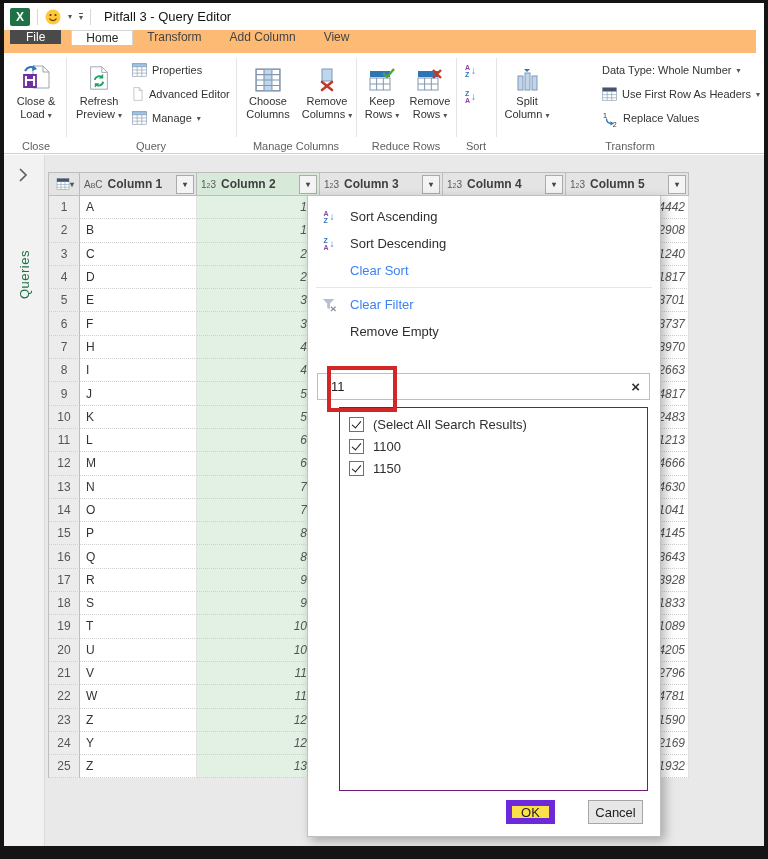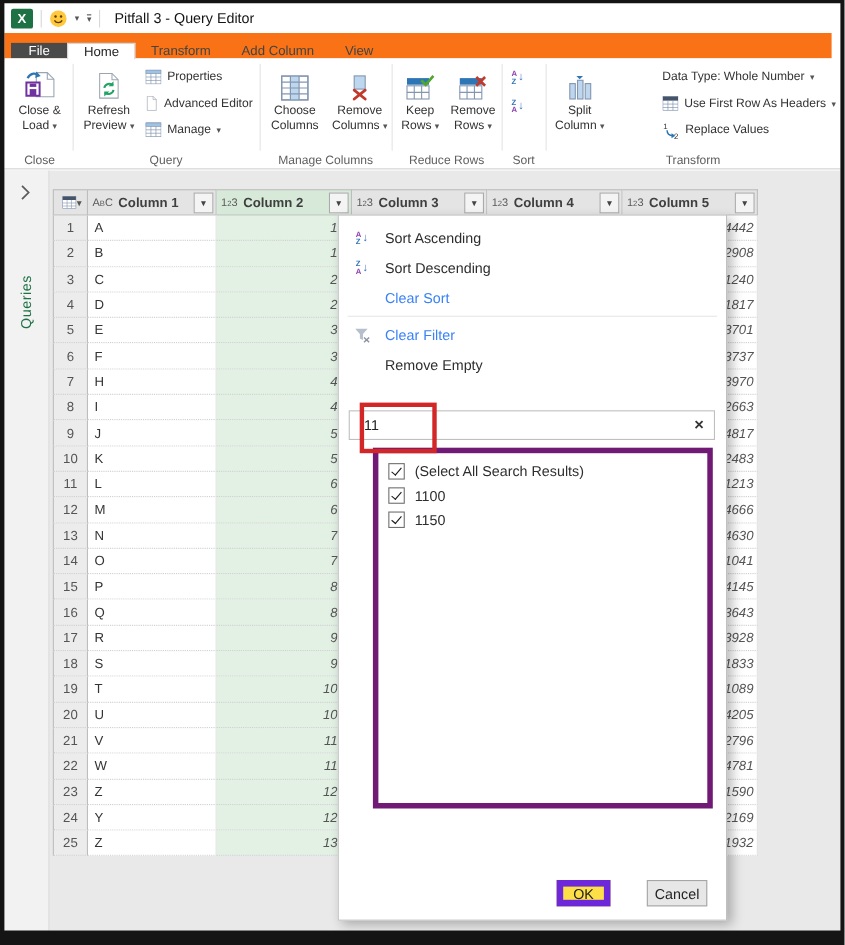--- a/index.html
+++ b/index.html
@@ -13,26 +13,26 @@
             display:flex;align-items:center;padding-left:6px;gap:7px;}
   .xlicon{width:20px;height:18px;background:#1e7145;border-radius:2px;color:#fff;
           font-size:12px;font-weight:bold;display:flex;align-items:center;justify-content:center;}
   .tsep{width:1px;height:16px;background:#d8d8d8;}
   .smiley{width:16px;height:16px;}
   .tiny-arrow{font-size:8px;color:#555;}
   .qat-arrow{font-size:8px;color:#555;border-top:1px solid #555;padding-top:1px;line-height:6px;}
   .title-text{font-size:13px;color:#141414;margin-left:6px;}
 
   
-  .tabrow{position:absolute;left:4px;top:30px;right:12px;height:23px;background:#f97316;
-          display:flex;align-items:flex-end;font-size:12px;border-bottom:1px solid #e2e2e2;}
+  .tabrow{position:absolute;left:4px;top:30px;right:12px;height:23px;background:#fdba74;
+          display:flex;align-items:flex-start;font-size:12px;border-bottom:1px solid #e2e2e2;}
   .tab{display:flex;align-items:center;justify-content:center;padding:0 14px;color:#444;}
   .tab.file{background:#4a4a4a;color:#fff;margin-left:6px;padding:0 16px;}
   .tab.active{background:#fff;border:1px solid #d5d5d5;border-bottom:none;color:#262626;
-              margin-bottom:-1px;z-index:2;}
+              margin-bottom:-1px;z-index:2;margin-left:10px;}
 
   
   .ribbon{position:absolute;left:4px;top:53px;right:4px;height:101px;background:#fff;
           border-bottom:1px solid #d2d2d2;font-size:11px;color:#333;box-sizing:border-box;}
   .gsep{position:absolute;top:5px;bottom:16px;width:1px;background:#e4e4e4;}
   .glabel{position:absolute;bottom:1px;font-size:11px;color:#5f5f5f;text-align:center;white-space:nowrap;margin-top:8px;}
   .rbtn-lg{position:absolute;top:5px;text-align:center;line-height:13px;cursor:default;}
   .rbtn-lg .ricon{height:34px;display:flex;align-items:flex-end;justify-content:center;margin-bottom:3px;}
   .rbtn-sm{position:absolute;height:20px;display:flex;align-items:center;gap:5px;white-space:nowrap;}
   .da{font-size:8px;color:#555;}
@@ -80,21 +80,21 @@
   .mitem{height:27px;display:flex;align-items:center;font-size:13px;color:#2e2e2e;
          padding-left:10px;gap:10px;}
   .mitem .micon{width:22px;display:flex;justify-content:center;flex:none;}
   .mitem.disabled{color:#3b82f6;}
   .msep{height:1px;background:#e6e6e6;margin:3px 8px;}
   .subarrow{margin-left:auto;margin-right:13px;font-size:10px;color:#222;}
   .searchbox{position:absolute;left:9px;right:10px;top:177px;height:27px;border:1px solid #bfbfbf;
              display:flex;align-items:center;font-size:13px;color:#222;padding:0 9px 0 13px;
              box-sizing:border-box;background:#fff;}
   .search-clear{margin-left:auto;font-size:15px;color:#333;font-weight:bold;line-height:15px;}
-  .listbox{position:absolute;left:31px;right:12px;top:211px;height:328px;border:5px solid #701a75;
+  .listbox{position:absolute;left:31px;right:12px;top:211px;height:384px;border:1px solid #701a75;
            padding:5px 0;box-sizing:border-box;overflow:hidden;background:#fff;}
   .citem{height:22px;display:flex;align-items:center;padding-left:9px;gap:9px;font-size:13px;color:#2e2e2e;}
   .cbox{width:13px;height:13px;border:1px solid #707070;background:#fff;position:relative;flex:none;}
   .cbox::after{content:"";position:absolute;left:3.5px;top:1px;width:4px;height:8px;
                border-right:1.7px solid #1a1a1a;border-bottom:1.7px solid #1a1a1a;transform:rotate(40deg);}
   .btn{position:absolute;height:24px;font-size:13px;color:#222;display:flex;align-items:center;
        justify-content:center;box-sizing:border-box;}
   .btn.ok{left:198px;top:604px;width:49px;background:#fde047;border:6px solid #6d28d9;}
   .btn.cancel{left:280px;top:604px;width:55px;background:#e7e7e7;border:1px solid #a6a6a6;}
 

